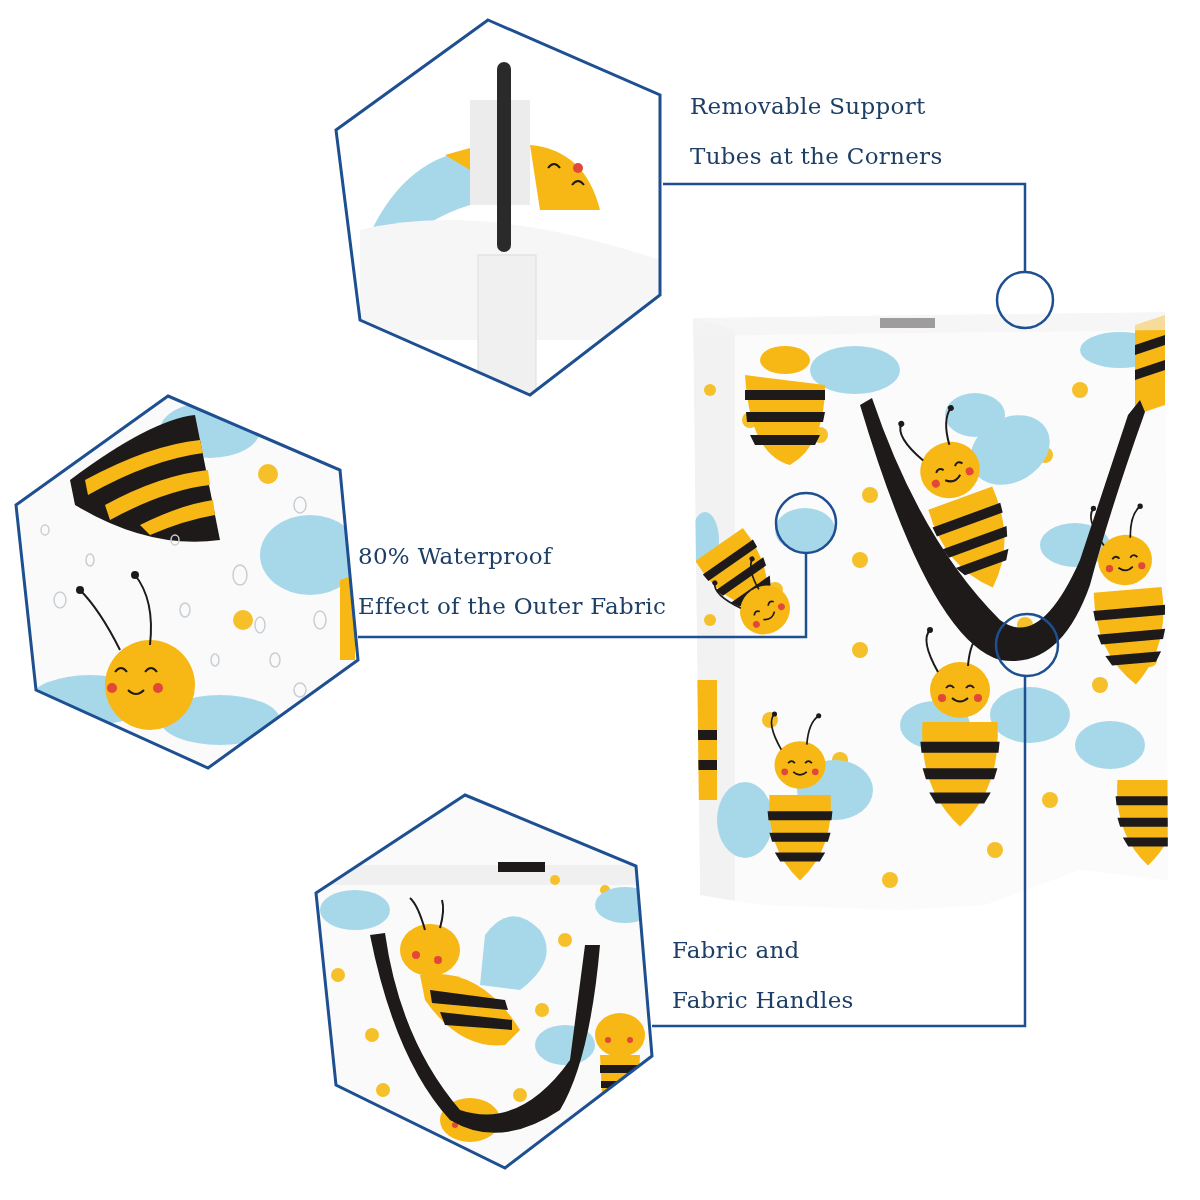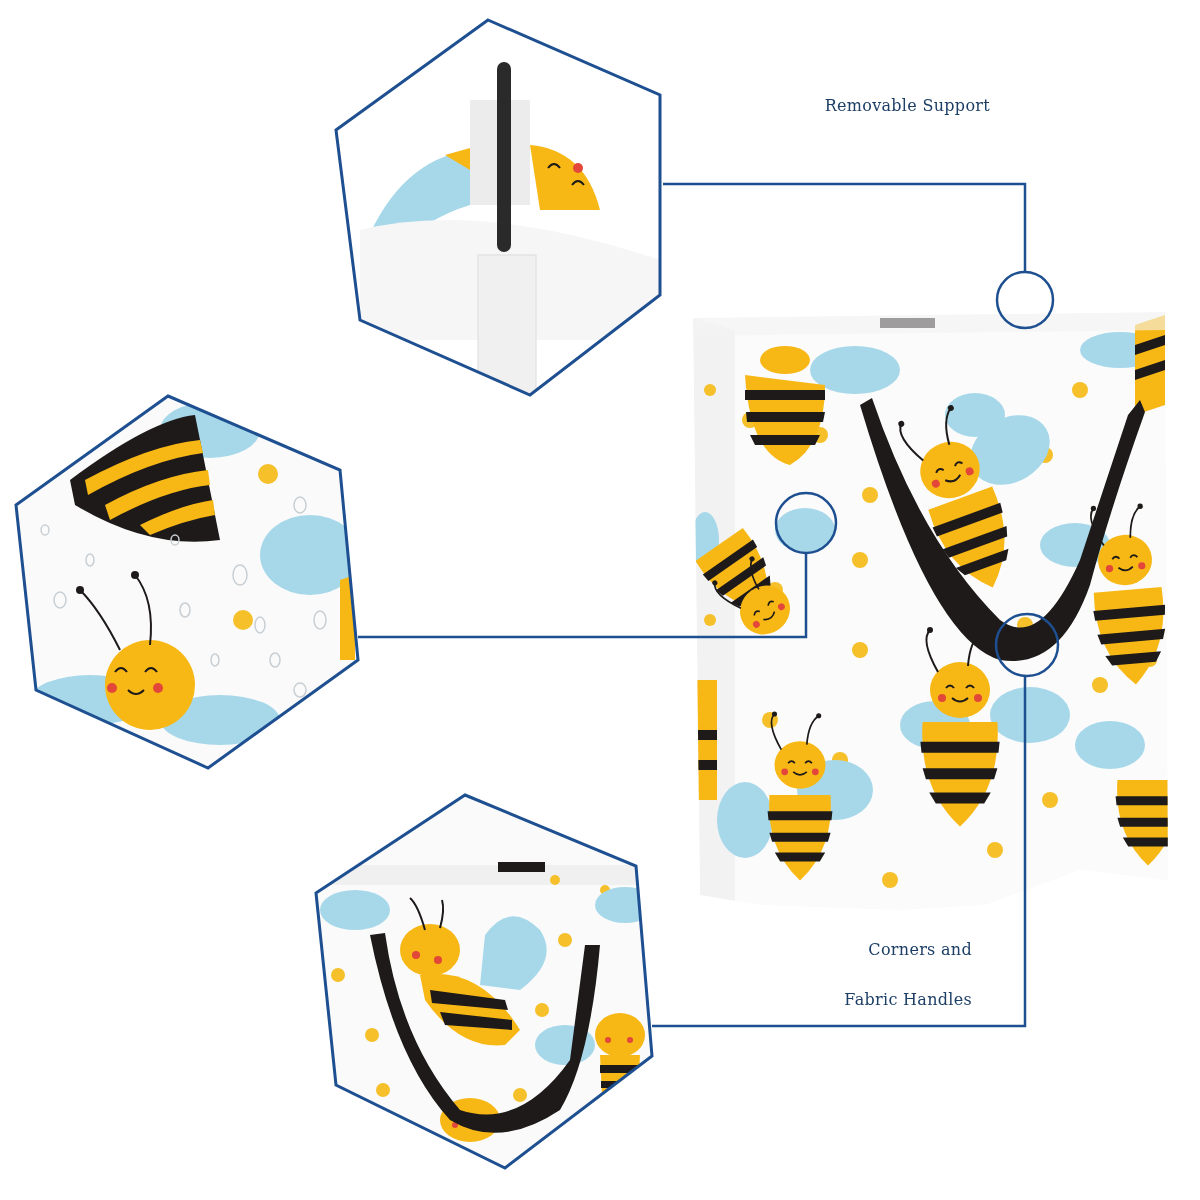--- a/index.html
+++ b/index.html
@@ -1,18 +1,18 @@
 <!DOCTYPE html>
 <html><head>
 <meta charset="utf-8">
 <style>
   html,body{margin:0;padding:0;background:#ffffff;}
   body{width:1200px;height:1200px;position:relative;overflow:hidden;font-family:"DejaVu Serif","Liberation Serif",serif;}
   .canvas{position:absolute;left:0;top:0;width:1200px;height:1200px;}
-  .label{position:absolute;color:#1d3f66;font-size:16px;line-height:50px;text-align:right;letter-spacing:0.3px;}
+  .label{position:absolute;color:#1d3f66;font-size:23px;line-height:50px;text-align:left;letter-spacing:0.3px;}
   .label span{display:block;white-space:nowrap;}
 </style>
 </head>
 <body>
 
 <div class="canvas">
 
 <svg width="1200" height="1200" viewBox="0 0 1200 1200" xmlns="http://www.w3.org/2000/svg">
   <defs>
     <clipPath id="hex1">
@@ -241,21 +241,26 @@
     <circle cx="806" cy="523" r="30"></circle>
 
     <polyline points="652,1026 1025,1026 1025,676"></polyline>
     <circle cx="1027" cy="645" r="31"></circle>
   </g>
 </svg>
 
 
 <div class="label" style="left:690px;top:81px;width:300px;">
   <span>Removable Support</span>
-</div>
-
+  <span>Tubes at the Corners</span>
+</div>
+
+<div class="label" style="left:358px;top:531px;width:340px;">
+  <span>80% Waterproof</span>
+  <span>Effect of the Outer Fabric</span>
+</div>
 
 <div class="label" style="left:672px;top:925px;width:300px;">
-  <span>Corners and</span>
+  <span>Fabric and</span>
   <span>Fabric Handles</span>
 </div>
 
 </div>
 
 </body></html>

